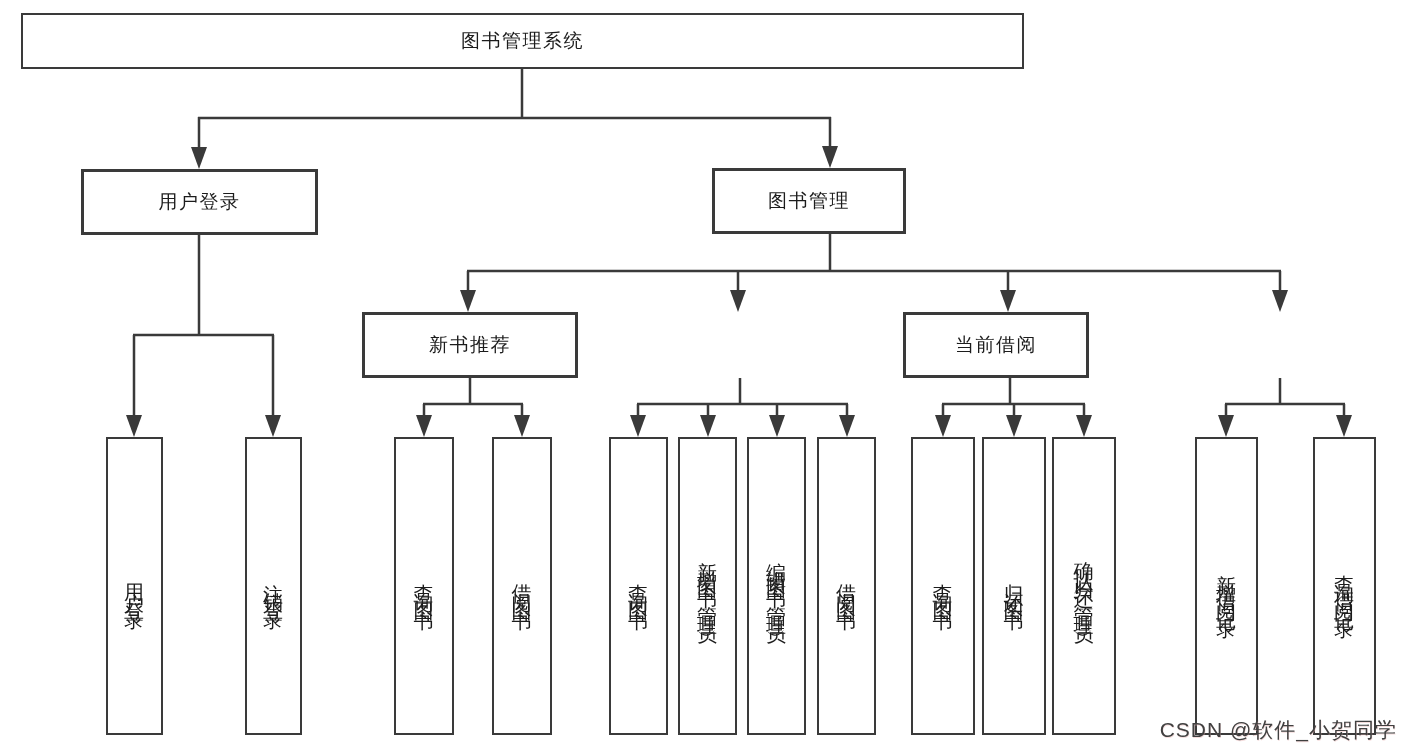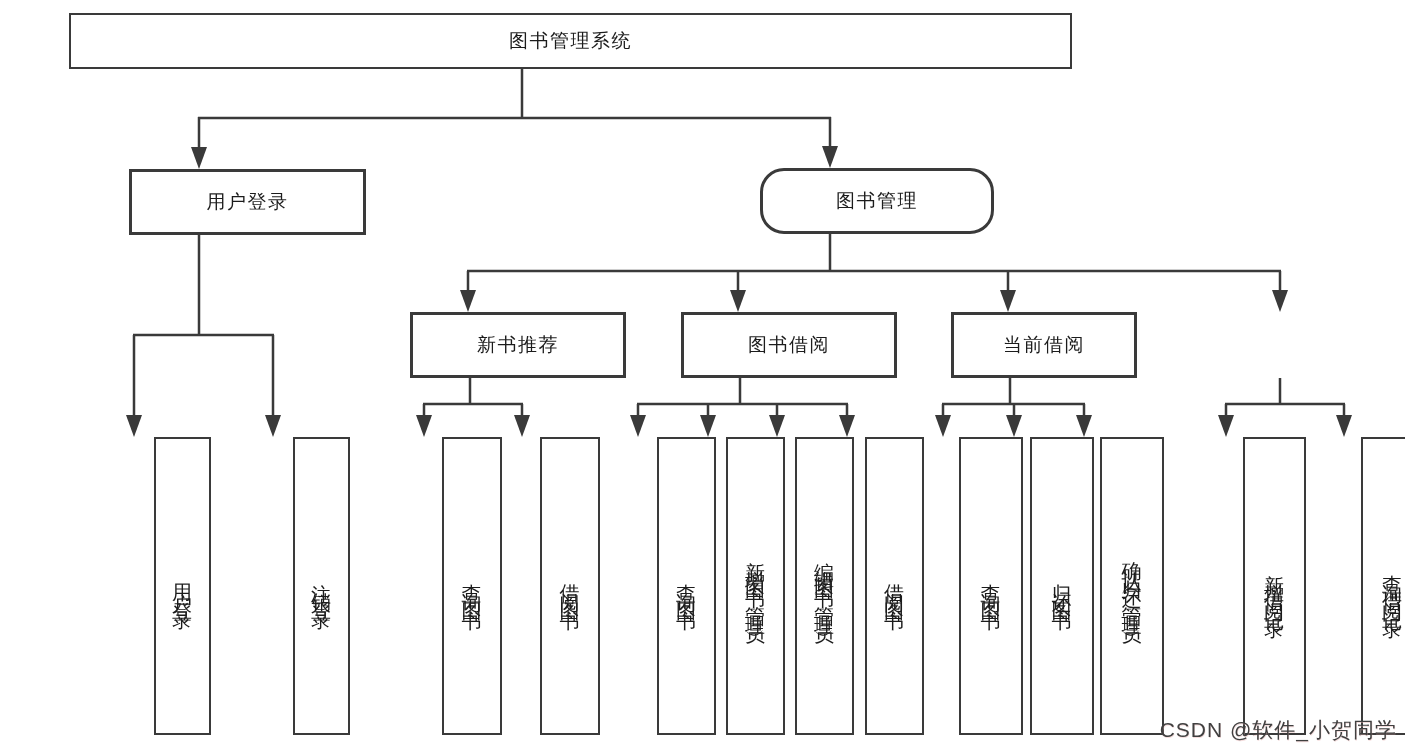--- a/index.html
+++ b/index.html
@@ -5,21 +5,20 @@
   html,body{margin:0;padding:0;background:#ffffff;}
   body{font-family:"Liberation Sans","DejaVu Sans",sans-serif;}
   .stage{
     position:relative;width:1405px;height:747px;background:#ffffff;overflow:hidden;
   }
   .connectors{position:absolute;left:0;top:0;z-index:1;}
   .node{
     position:absolute;z-index:2;background:#ffffff;color:#1c1c1c;
     display:flex;align-items:center;justify-content:center;
     box-sizing:border-box;
-    margin-left:48px;
   }
   .h-node{
     border:3px solid #3a3a3a;font-size:19px;letter-spacing:1.5px;text-align:center;
   }
   .root-node{border-width:2.5px;}
   .v-node{
     border:2.5px solid #3a3a3a;font-size:20px;
   }
   .v-node span{
     writing-mode:vertical-rl;text-orientation:mixed;letter-spacing:9px;
@@ -73,24 +72,23 @@
       <polygon points="1014,437 1006,415 1022,415"></polygon>
       <polygon points="1084,437 1076,415 1092,415"></polygon>
       <polygon points="1226,437 1218,415 1234,415"></polygon>
       <polygon points="1344,437 1336,415 1352,415"></polygon>
     </g>
   </svg>
 
   <div class="node h-node root-node" style="left:21px;top:13px;width:1003px;height:56px;">图书管理系统</div>
 
   <div class="node h-node" style="left:81px;top:169px;width:237px;height:66px;">用户登录</div>
-  <div class="node h-node" style="left:712px;top:168px;width:234px;height:66px;border-radius:24px;">图书管理</div>
+  <div class="node h-node" style="left:712px;top:168px;width:194px;height:66px;">图书管理</div>
 
   <div class="node h-node" style="left:362px;top:312px;width:216px;height:66px;">新书推荐</div>
-  <div class="node h-node" style="left:633px;top:312px;width:216px;height:66px;">图书借阅</div>
   <div class="node h-node" style="left:903px;top:312px;width:186px;height:66px;">当前借阅</div>
 
   <div class="node v-node" style="left:106px;top:437px;width:57px;height:298px;">
     <span>用户登录</span>
   </div>
   <div class="node v-node" style="left:245px;top:437px;width:57px;height:298px;">
     <span>注销登录</span>
   </div>
 
   <div class="node v-node" style="left:394px;top:437px;width:60px;height:298px;">

